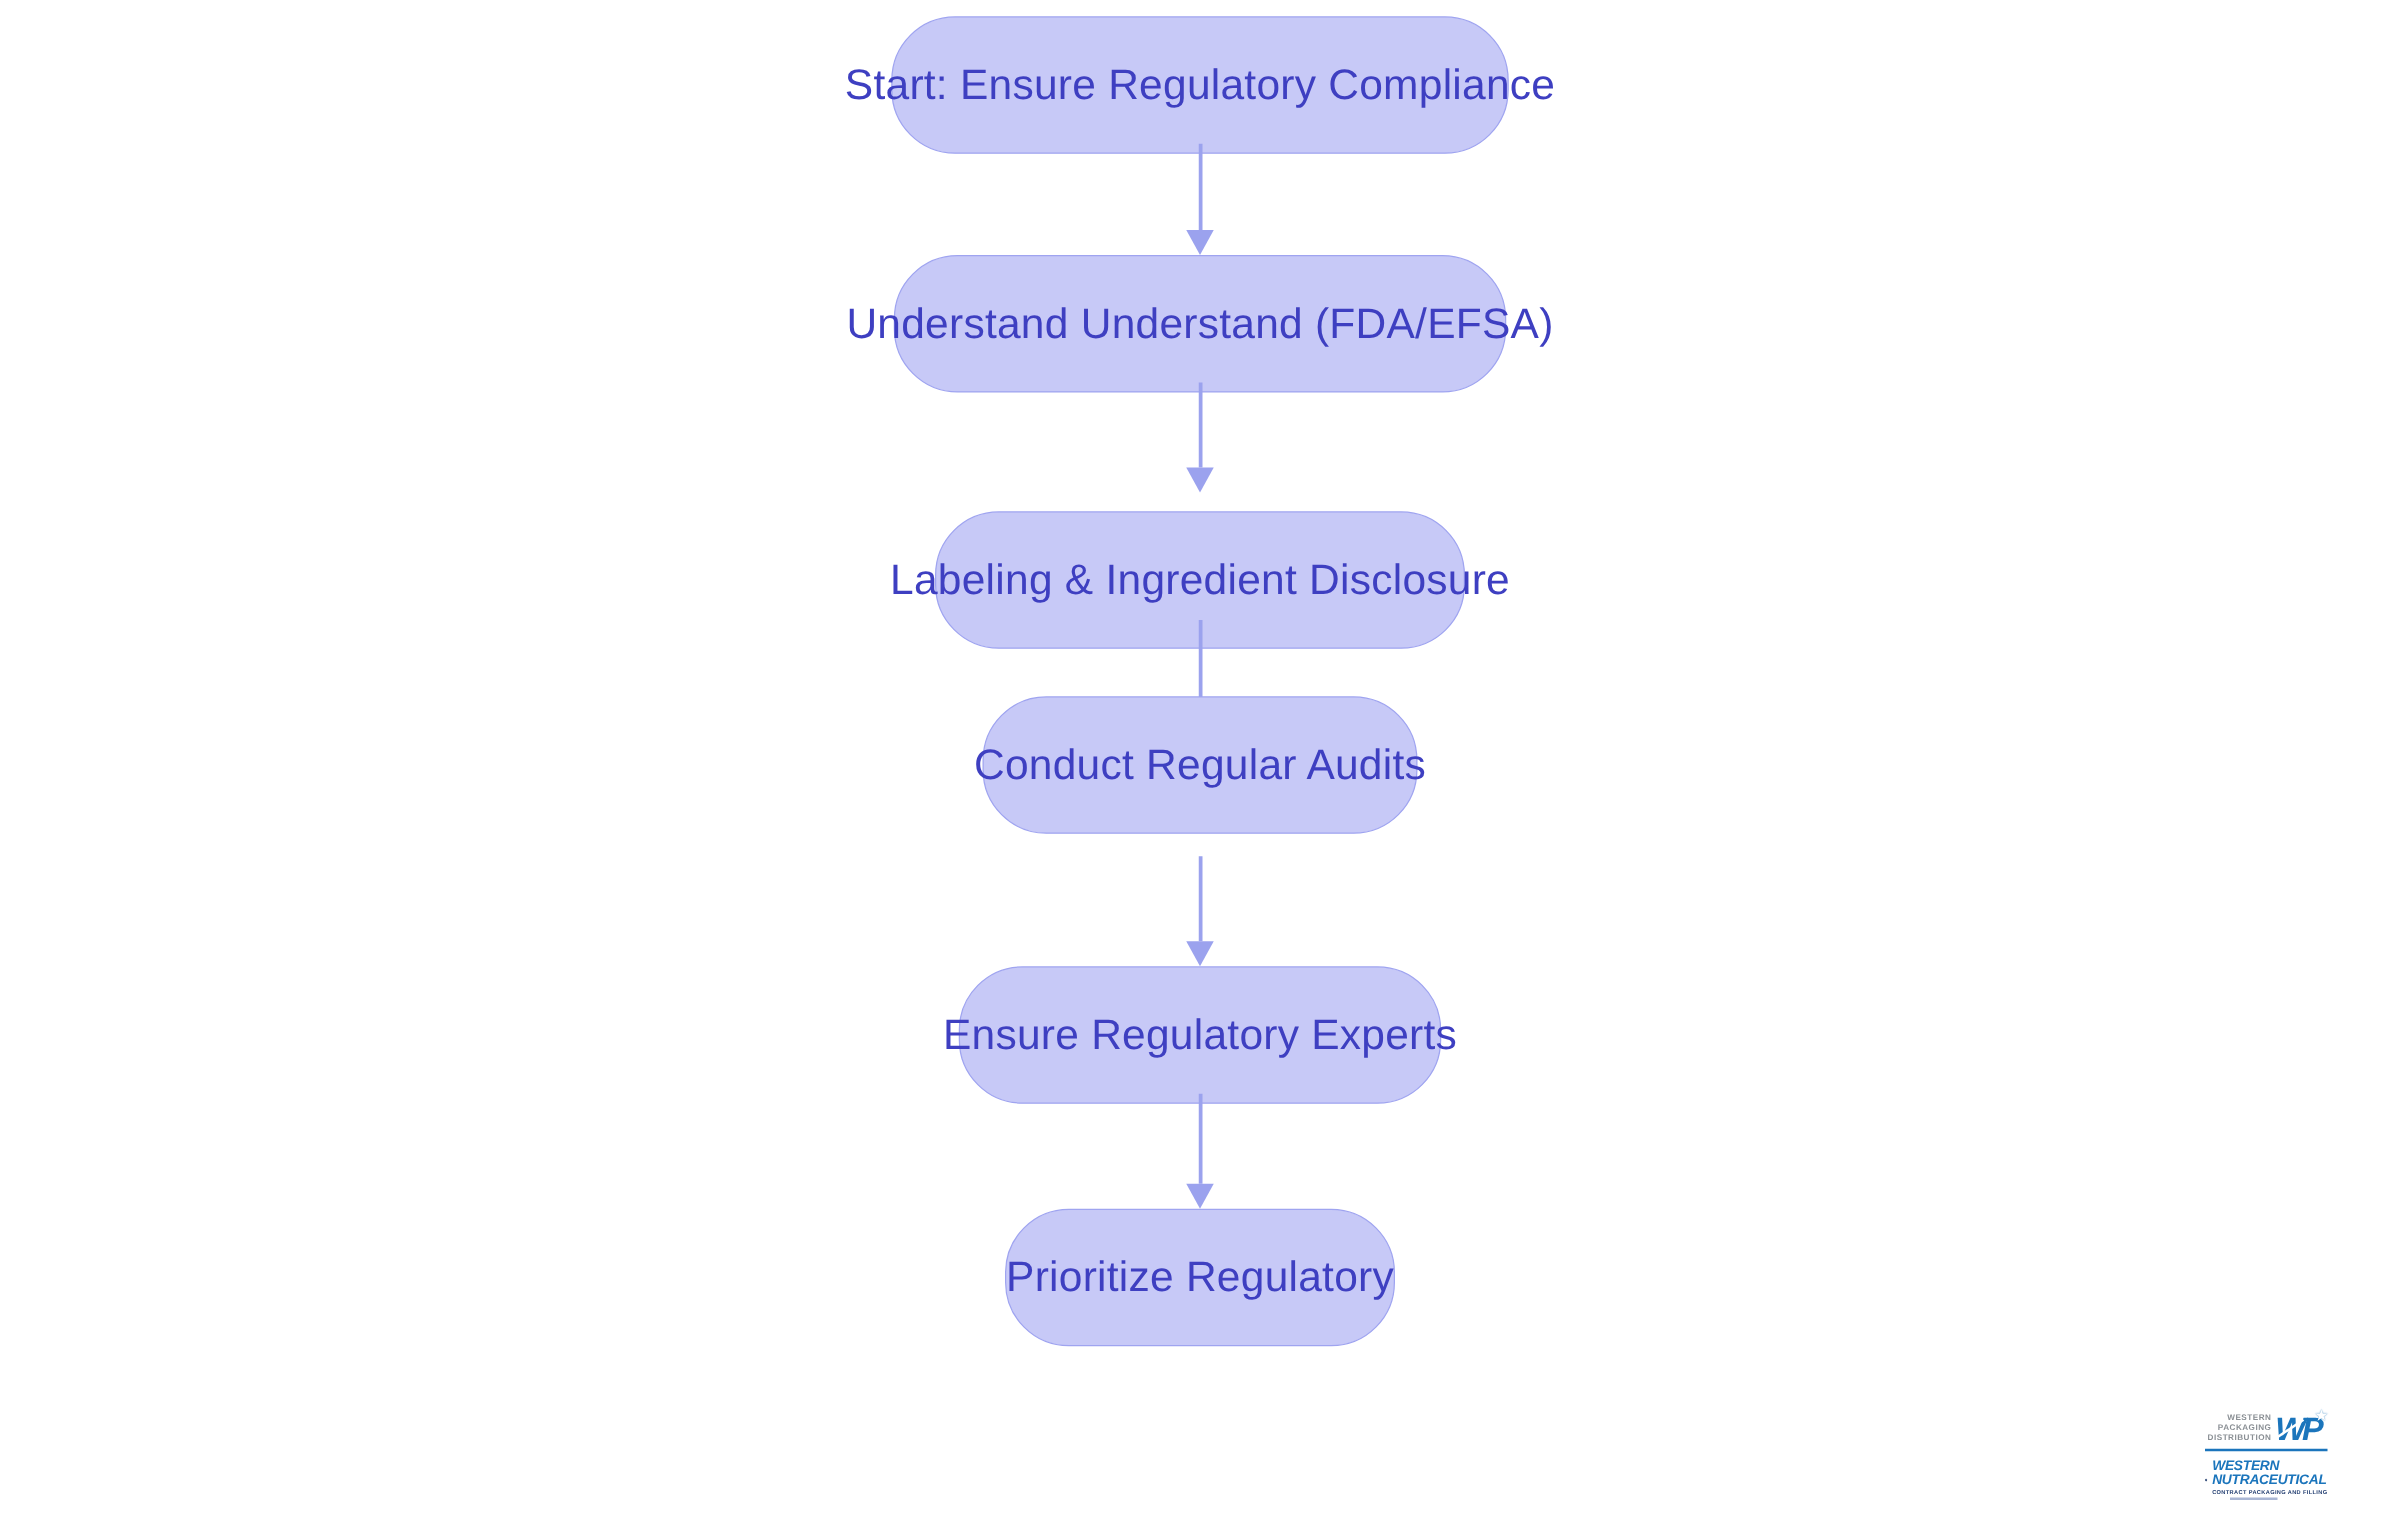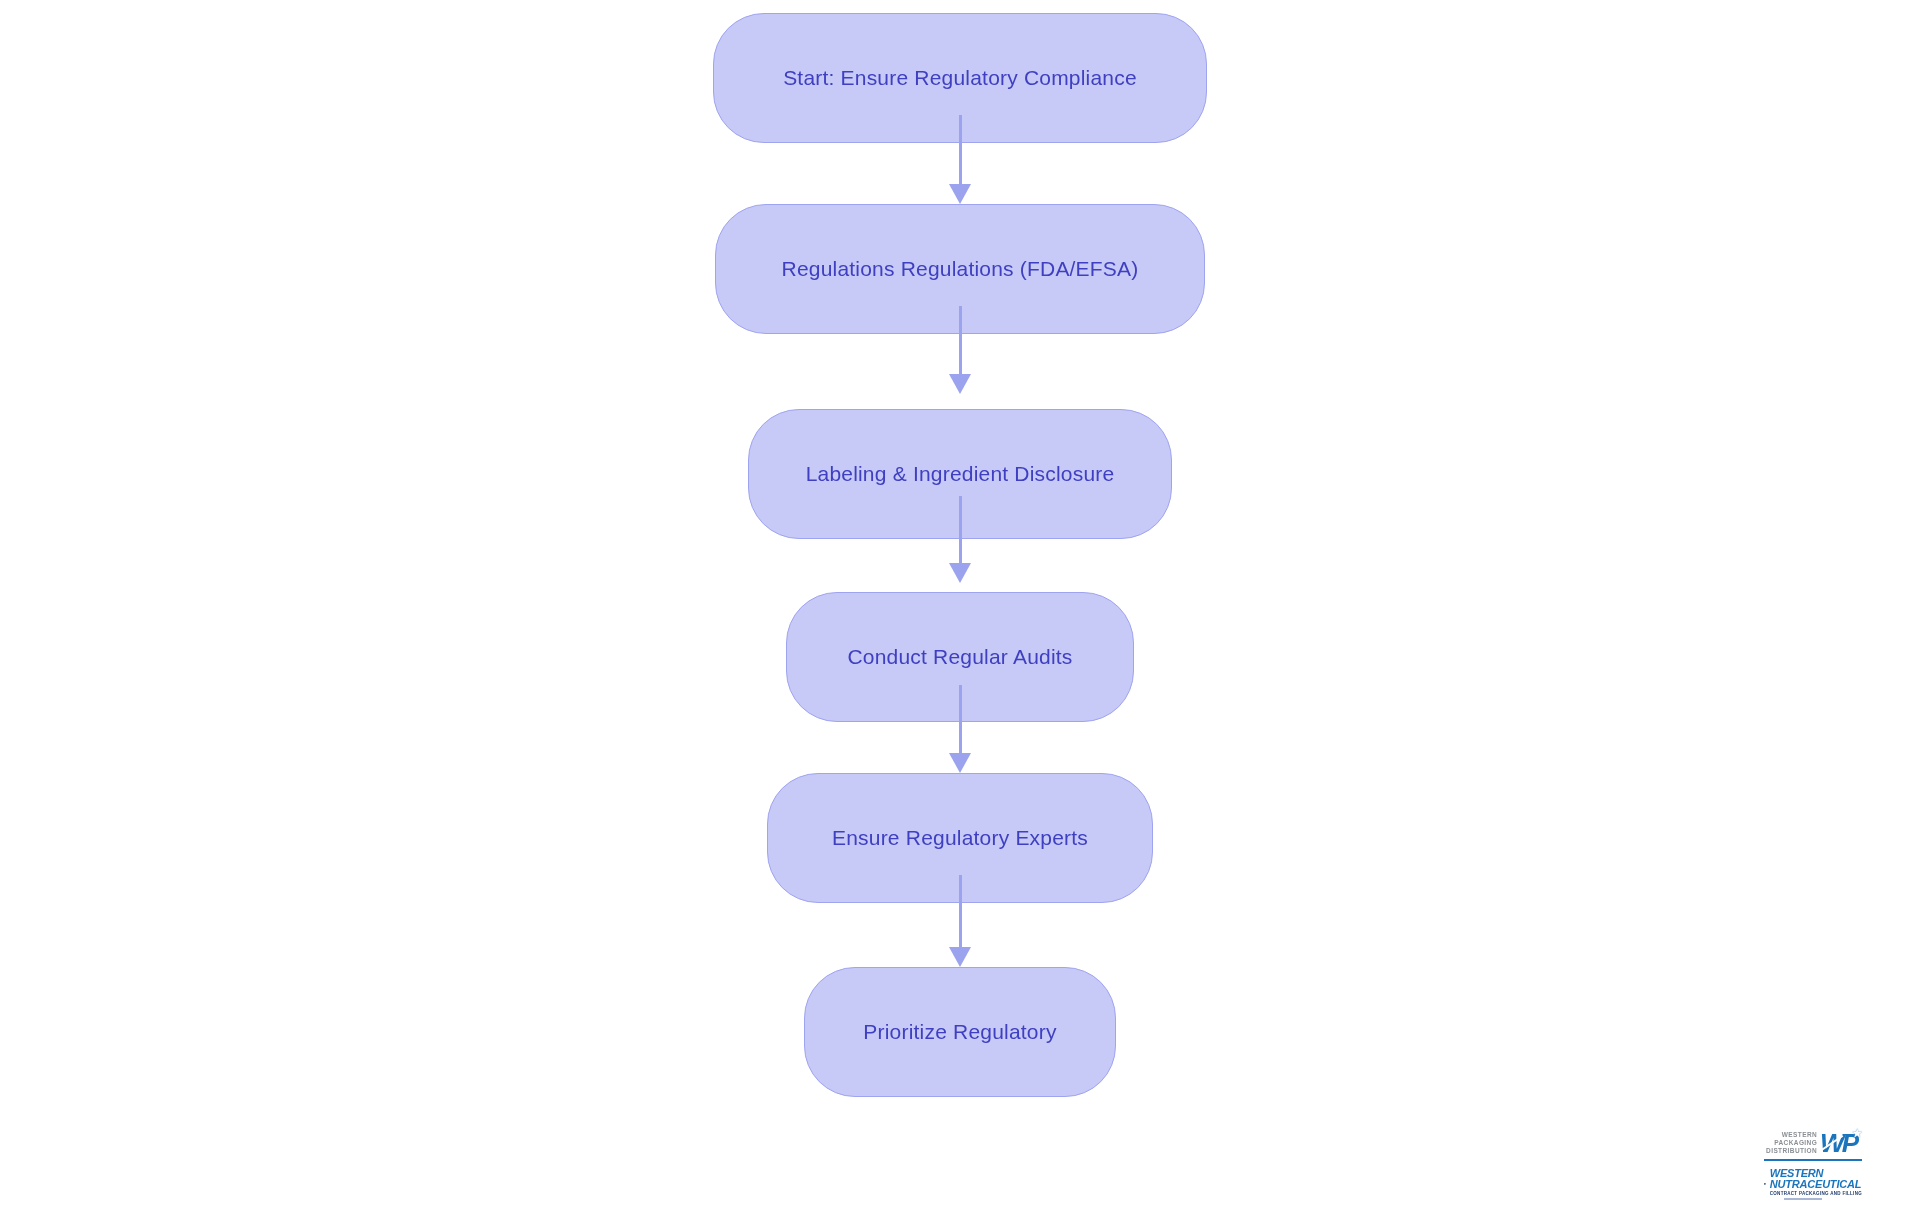--- a/index.html
+++ b/index.html
@@ -4,32 +4,32 @@
 <style>
   html,body{margin:0;padding:0;}
   body{
     width:1920px;height:1215px;position:relative;overflow:hidden;
     background:#ffffff;font-family:"Liberation Sans",sans-serif;
   }
 
   
   .node{
     position:absolute;left:50%;transform:translateX(-50%);
-    height:130px;box-sizing:border-box;
+    height:110px;box-sizing:border-box;
     background:var(--node-fill,#c7c9f7);
     border:1.5px solid var(--node-border,#9fa4f0);
     border-radius:51px;
     display:flex;align-items:center;justify-content:center;
     color:var(--node-text,#3e3fc1);
-    font-size:21px;letter-spacing:.2px;white-space:nowrap;
+    font-size:34px;letter-spacing:.2px;white-space:nowrap;
   }
   .n1{top:13px;width:494px}
   .n2{top:204px;width:490px}
   .n3{top:409px;width:424px}
-  .n4{top:592px;width:348px}
+  .n4{top:557px;width:348px}
   .n5{top:773px;width:386px}
   .n6{top:967px;width:312px}
 
   
   .arrow{
     position:absolute;left:50%;transform:translateX(-50%);
     width:24px;display:flex;flex-direction:column;align-items:center;
   }
   .arrow .line{width:3px;flex:1;background:var(--arrow,#9ba2ee);}
   .arrow .head{
@@ -86,21 +86,21 @@
 <div class="node n1">
   <span>Start: Ensure Regulatory Compliance</span>
 </div>
 
 <div class="arrow a1">
   <div class="line"></div>
   <div class="head"></div>
 </div>
 
 <div class="node n2">
-  <span>Regulations Regulations (FDA/EFSA)</span>
+  <span>Understand Understand (FDA/EFSA)</span>
 </div>
 
 <div class="arrow a2">
   <div class="line"></div>
   <div class="head"></div>
 </div>
 
 <div class="node n3">
   <span>Labeling &amp; Ingredient Disclosure</span>
 </div>

